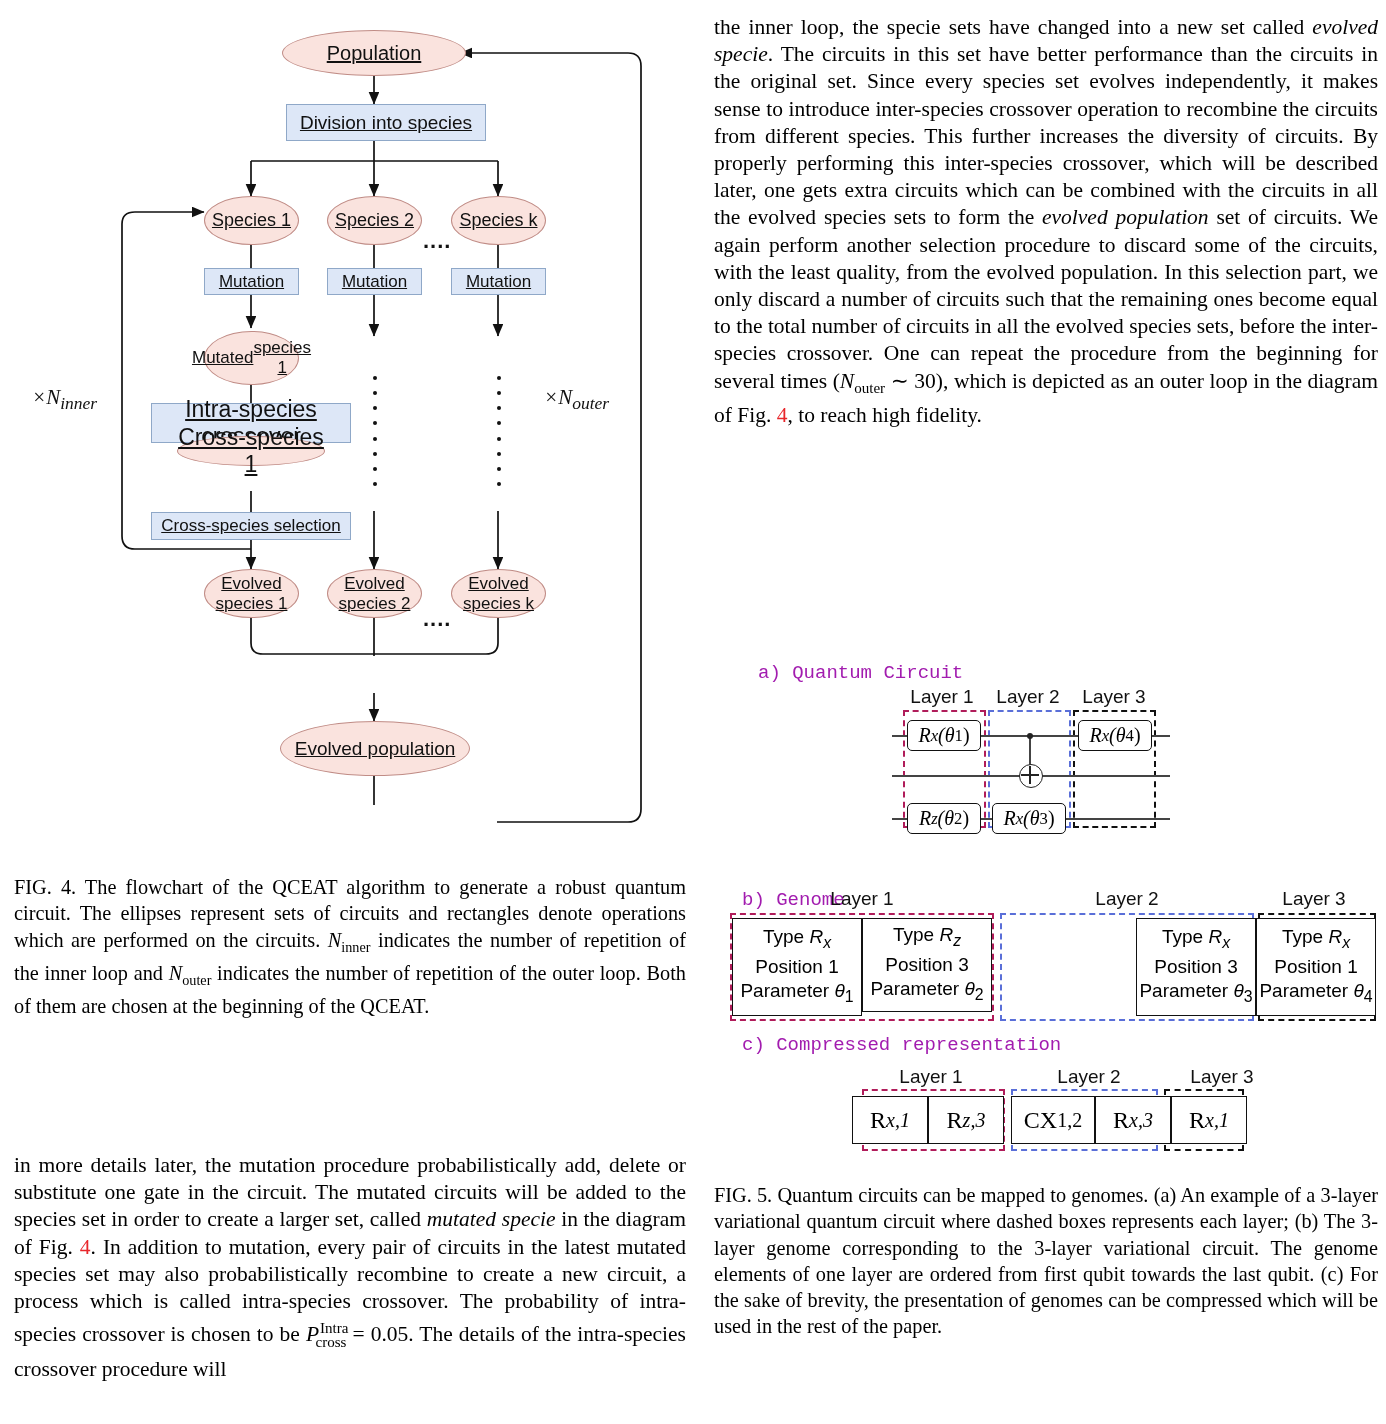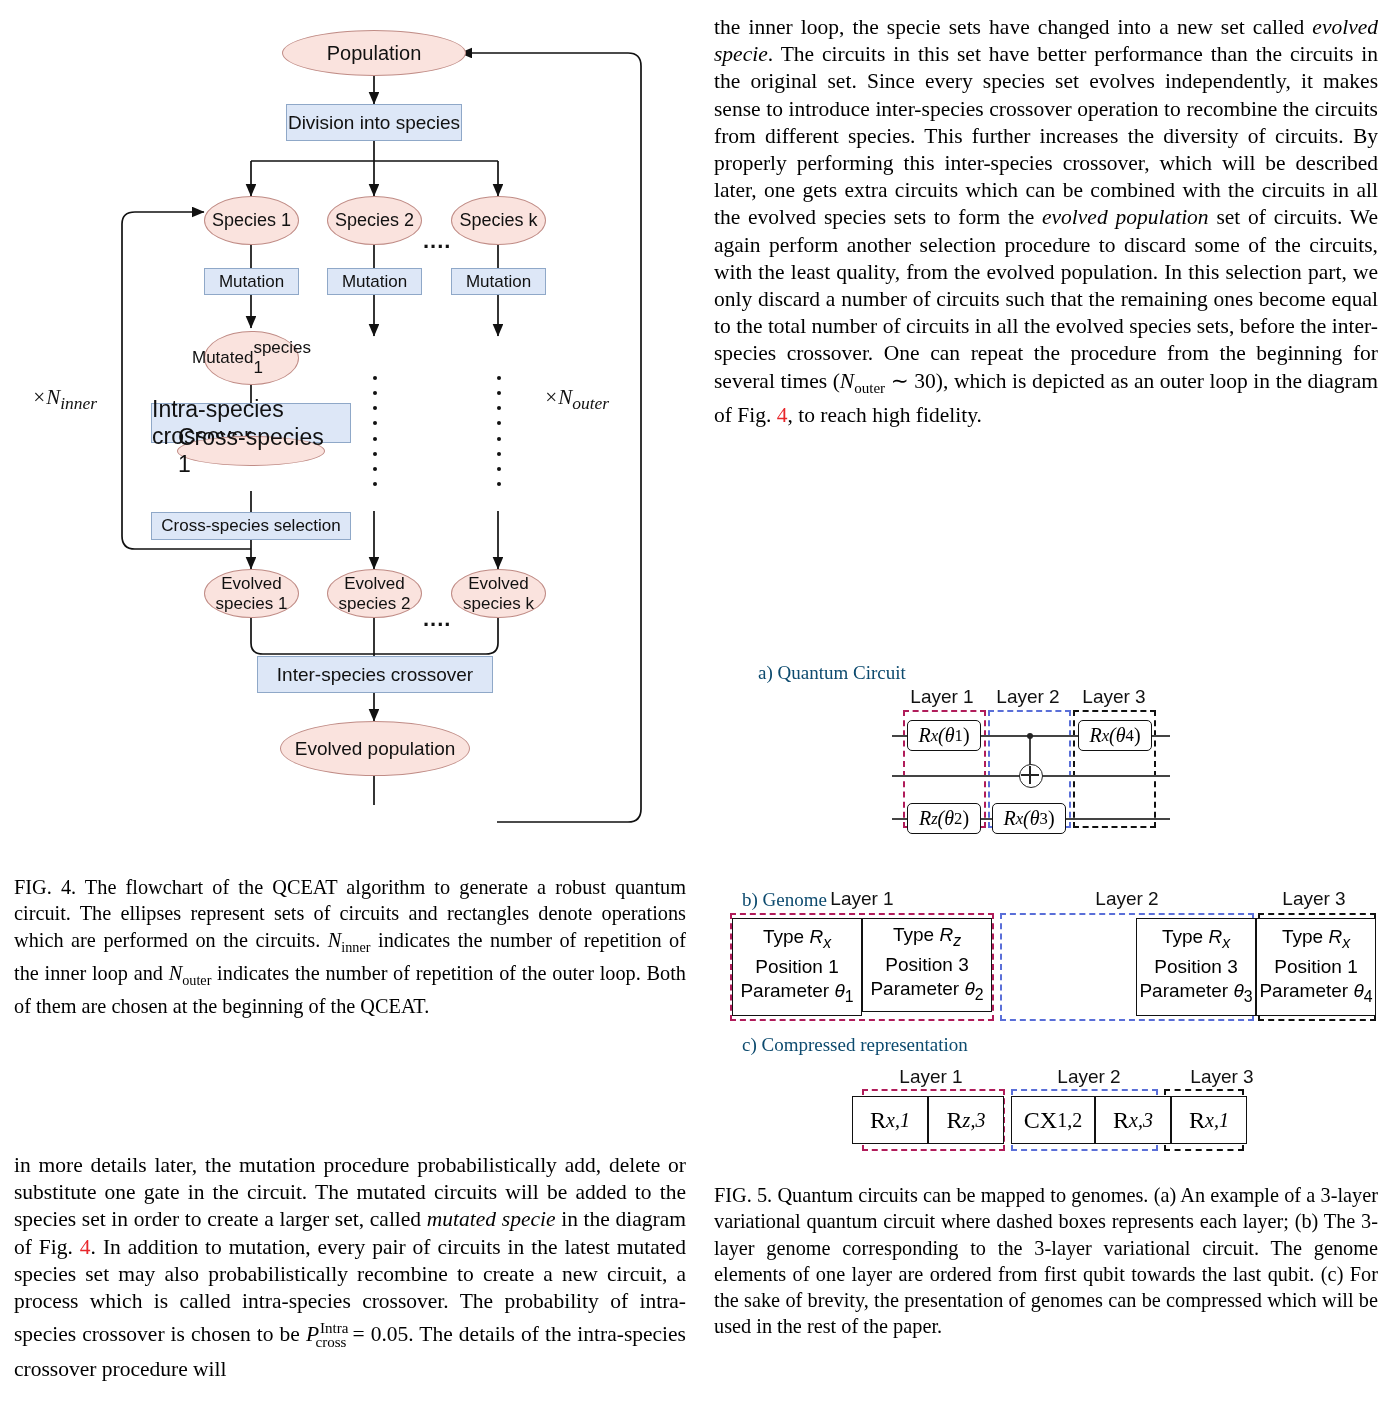--- a/index.html
+++ b/index.html
@@ -37,24 +37,25 @@
   .mvar{font-style:italic;font-family:"Liberation Serif",serif;}
   sub.rm{font-style:normal;font-size:.7em;}
   sup.rm{font-style:normal;font-size:.7em;}
 
   
   .flow{position:absolute;left:0;top:6px;width:676px;height:855px;}
   .flow svg{position:absolute;left:0;top:0;}
   .node{
     position:absolute;
     display:flex;align-items:center;justify-content:center;
-    text-align:left;
+    text-align:center;
     font-family:"Liberation Sans", sans-serif;
     color:#111;
     box-sizing:border-box;
+    text-decoration:underline;
   }
   .ellipse{
     background:#fae3de;
     border:1.6px solid #c08c86;
     border-radius:50%;
   }
   .rect{
     background:#dde7f7;
     border:1.4px solid #8fa8c8;
   }
@@ -70,22 +71,22 @@
     display:flex;flex-direction:column;justify-content:space-between;
     align-items:center;
   }
   .dotcol i{display:block;width:4px;height:4px;background:#111;border-radius:50%;}
   .hdots{position:absolute;font-family:"Liberation Sans",sans-serif;font-size:22px;font-weight:700;letter-spacing:1px;color:#111;}
 
   
   .fig5{position:absolute;left:0;top:648px;width:666px;height:520px;}
   .f5lab{
     position:absolute;
-    font-family:Liberation Serif, serif;
-    font-size:19px;color:#0c4a6e;white-space:nowrap;
+    font-family:Liberation Mono, monospace;
+    font-size:19px;color:#a21caf;white-space:nowrap;
   }
   .layerlab{
     position:absolute;
     font-family:"Liberation Sans", sans-serif;
     font-size:19px;color:#111;text-align:center;white-space:nowrap;
   }
   .dashbox{position:absolute;box-sizing:border-box;}
   .d-red{border:2px dashed #b01c5a;}
   .d-blue{border:2px dashed #5a6fd8;}
   .d-black{border:2px dashed #111;}
@@ -184,21 +185,21 @@
           <path d="M360,770 L360,799"></path>
 
           <path d="M483,816 L614,816 Q627,816 627,803 L627,60 Q627,47 614,47 L446,47" marker-end="url(#ah)"></path>
         </g>
       </svg>
 
       <div class="node ellipse" style="left:268px;top:24px;width:184px;height:46px;font-size:20px;">
         <span>Population</span>
       </div>
 
-      <div class="node rect" style="left:272px;top:98px;width:176px;height:37px;font-size:19px;">
+      <div class="node rect" style="left:272px;top:98px;width:200px;height:37px;font-size:19px;">
         <span>Division into species</span>
       </div>
 
       <div class="node ellipse" style="left:190px;top:190px;width:95px;height:49px;font-size:18px;">
         <span>Species 1</span>
       </div>
       <div class="node ellipse" style="left:313px;top:190px;width:95px;height:49px;font-size:18px;">
         <span>Species 2</span>
       </div>
       <div class="node ellipse" style="left:437px;top:190px;width:95px;height:49px;font-size:18px;">
@@ -240,23 +241,20 @@
       <div class="node ellipse" style="left:313px;top:563px;width:95px;height:49px;font-size:17px;flex-direction:column;line-height:20px;">
         <span>Evolved</span>
         <span>species 2</span>
       </div>
       <div class="node ellipse" style="left:437px;top:563px;width:95px;height:49px;font-size:17px;flex-direction:column;line-height:20px;">
         <span>Evolved</span>
         <span>species k</span>
       </div>
       <div class="hdots" style="left:409px;top:600px;">....</div>
 
-      <div class="node rect" style="left:243px;top:650px;width:236px;height:37px;font-size:19px;">
-        <span>Inter-species crossover</span>
-      </div>
 
       <div class="node ellipse" style="left:266px;top:715px;width:190px;height:55px;font-size:19px;">
         <span>Evolved population</span>
       </div>
 
 
       <div class="dotcol" style="left:358px;top:370px;width:5px;height:110px;">
         <i></i>
           <i></i>
           <i></i>

